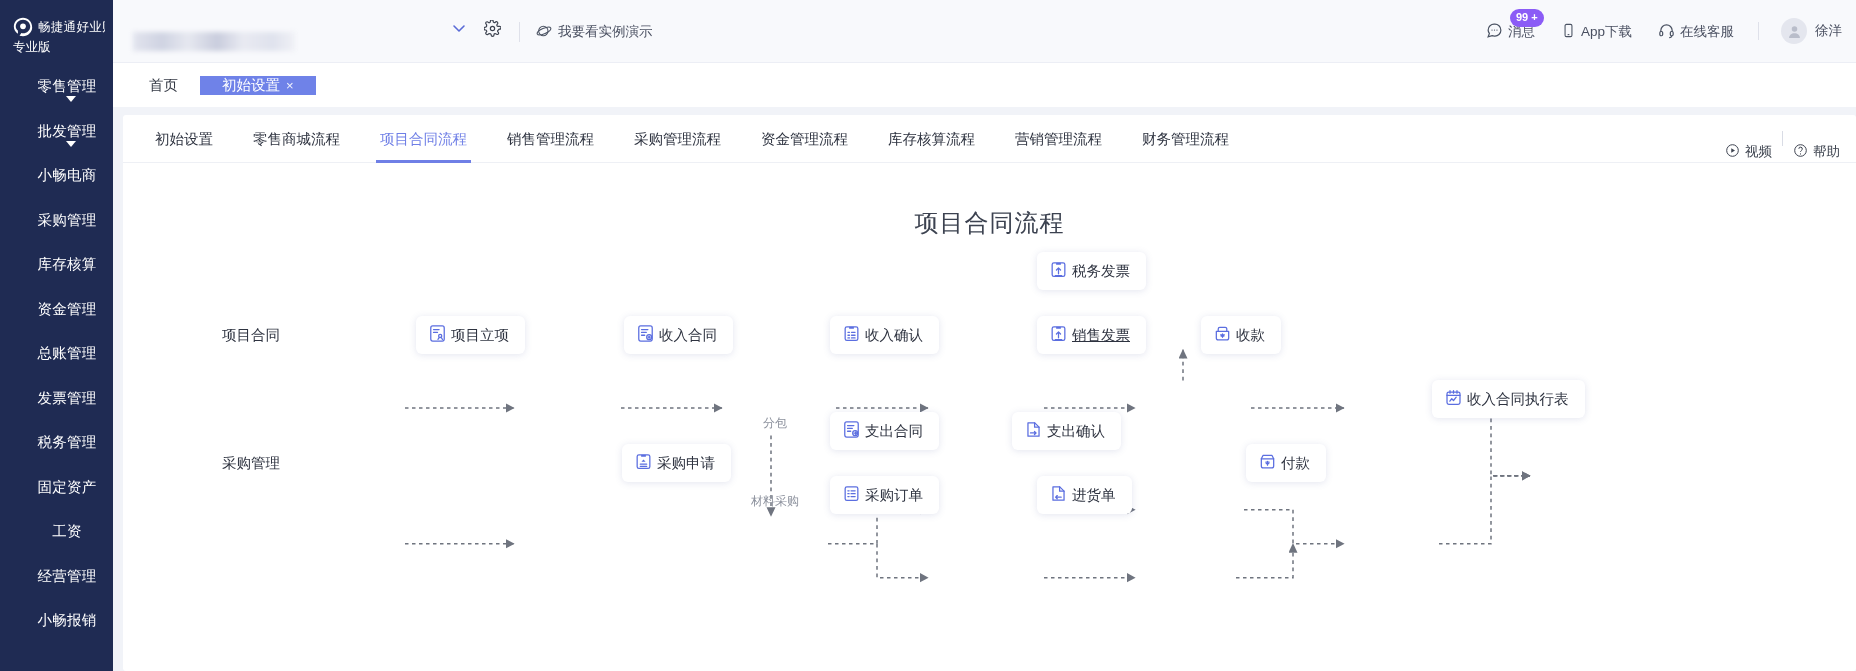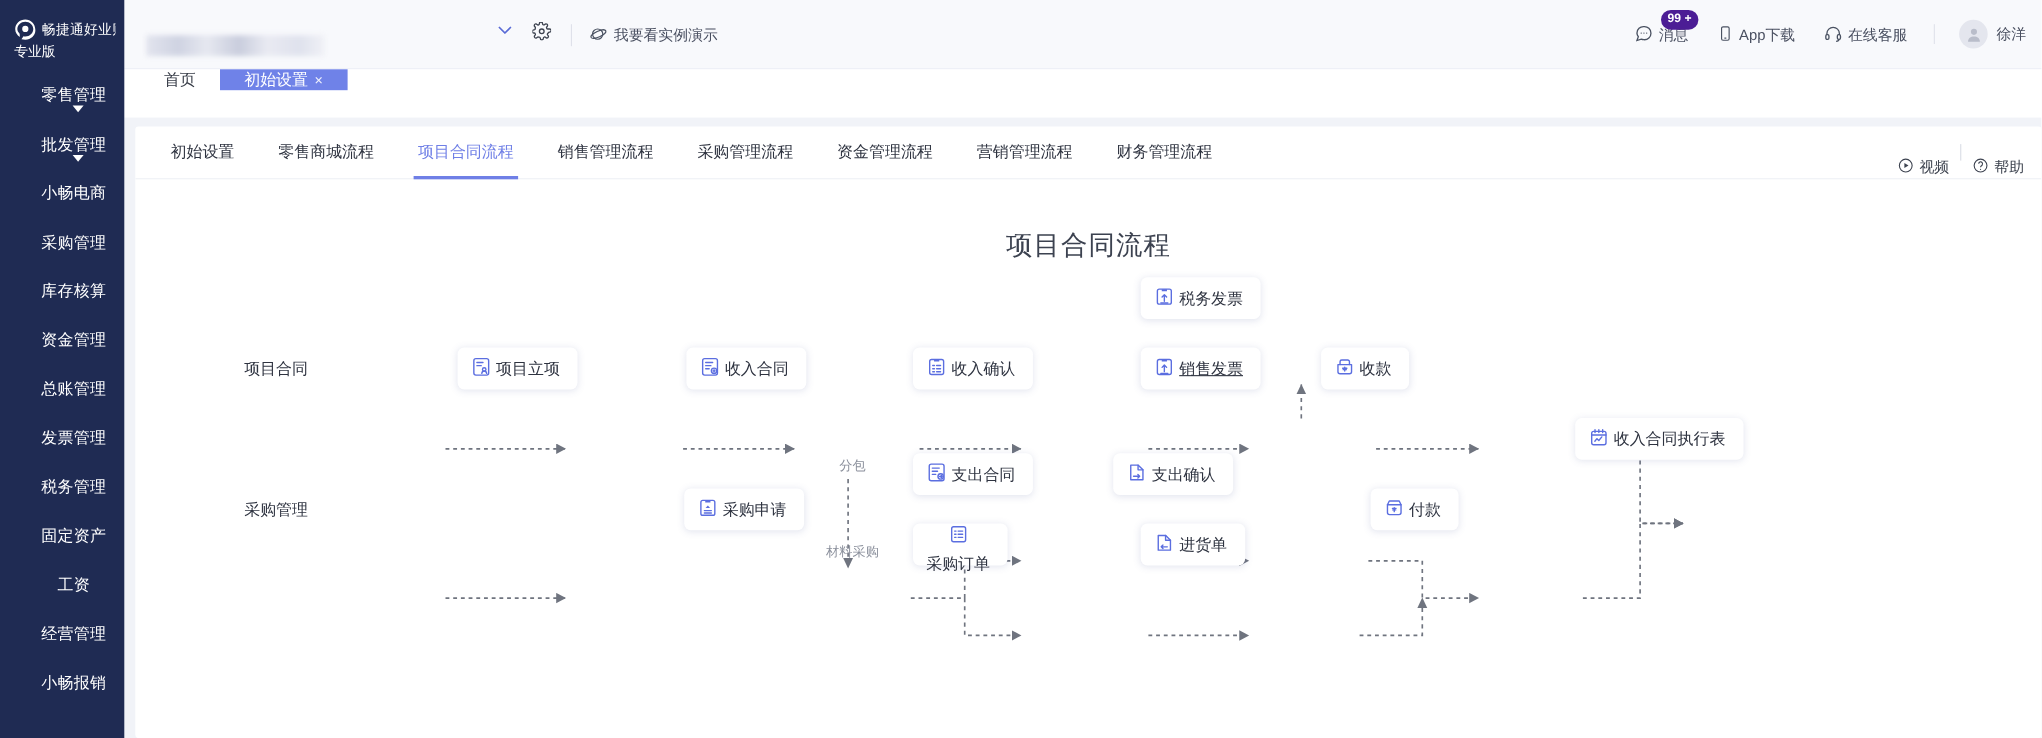--- a/index.html
+++ b/index.html
@@ -68,36 +68,36 @@
   }
   .tb-spacer { flex: 1; }
   .tb-right { display: flex; align-items: center; gap: 0; margin-top: 2px; }
   .tb-action {
     display: flex; align-items: center; gap: 5px;
     color: #494f60; font-size: 13.5px; cursor: pointer;
     margin-left: 26px; position: relative; white-space: nowrap;
   }
   .badge {
     position: absolute; top: -13px; left: 24px;
-    background: #4c1d95; color: #fff; font-size: 11px;
+    background: #8b5cf6; color: #fff; font-size: 11px;
     line-height: 1; padding: 3px 6px 4px; border-radius: 9px;
     font-weight: bold; white-space: nowrap;
   }
   .tb-sep { width: 1px; height: 18px; background: #dfe1ea; margin-left: 24px; }
   .avatar {
     width: 26px; height: 26px; border-radius: 50%;
     background: #e4e6ee; margin-left: 22px;
     display: flex; align-items: center; justify-content: center;
   }
   .username { color: #494f60; font-size: 13.5px; margin-left: 8px; white-space: nowrap; }
 
   
   .tabstrip {
     height: 44px; flex: 0 0 44px; background: #ffffff;
-    display: flex; align-items: flex-start; padding-left: 14px;
+    display: flex; align-items: center; padding-left: 14px;
   }
   .tab {
     display: flex; align-items: center; gap: 6px;
     padding: 0 22px; font-size: 14.5px; color: #353a45;
     cursor: pointer; white-space: nowrap;
   }
   .tab.active { background: #6f82e8; color: #ffffff; }
   .tab-close { font-size: 13px; opacity: .9; cursor: pointer; }
 
   
@@ -291,20 +291,21 @@
     <div class="content-wrap">
       <div class="card">
 
         <div class="subtabs" id="subtabs-root">
           <div class="subtab">初始设置</div>
             <div class="subtab">零售商城流程</div>
             <div class="subtab active">项目合同流程</div>
             <div class="subtab">销售管理流程</div>
             <div class="subtab">采购管理流程</div>
             <div class="subtab">资金管理流程</div>
+            <div class="subtab">库存核算流程</div>
             <div class="subtab">营销管理流程</div>
             <div class="subtab">财务管理流程</div>
             <div class="subtabs-right">
             <span class="st-item">
               <span>
                 <svg width="15" height="15" viewBox="0 0 24 24" fill="none" stroke="#3d4350" stroke-width="1.6">
                   <circle cx="12" cy="12" r="9.3"></circle>
                     <path d="M10 8.4l6 3.6-6 3.6z" fill="#3d4350" stroke="none"></path>
                 </svg>
               </span>
@@ -440,21 +441,21 @@
             </div>
             <div class="node" style="left: 707px; top: 249px;">
               <span><svg class="ic" viewBox="0 0 24 24" fill="none" stroke="#5b6ee0" stroke-width="1.6" stroke-linecap="round" stroke-linejoin="round">
                   <rect x="3.5" y="2.5" width="17" height="19" rx="2.4"></rect>
                   <path d="M7 7h8M7 10.6h6M7 14.2h4"></path>
                   <circle cx="16.6" cy="16.6" r="3.1" fill="#fff"></circle>
                   <path d="M15.1 16.6h3M17.2 15.2l1.2 1.4-1.2 1.4"></path>
                 </svg></span>
               <span>支出合同</span>
             </div>
-            <div class="node" style="left: 707px; top: 313px; flex-direction: column;">
+            <div class="node" style="left: 707px; top: 313px;">
               <span><svg class="ic" viewBox="0 0 24 24" fill="none" stroke="#5b6ee0" stroke-width="1.6" stroke-linecap="round" stroke-linejoin="round">
                   <rect x="4" y="3.6" width="16" height="17.2" rx="2.2"></rect>
                   <path d="M7.4 8.6h1.6M7.4 12.2h1.6M7.4 15.8h1.6"></path>
                   <path d="M11.4 8.6h5.2M11.4 12.2h5.2M11.4 15.8h5.2"></path>
                 </svg></span>
               <span>采购订单</span>
             </div>
             <div class="node" style="left: 889px; top: 249px;">
               <span><svg class="ic" viewBox="0 0 24 24" fill="none" stroke="#5b6ee0" stroke-width="1.6" stroke-linecap="round" stroke-linejoin="round">
                   <path d="M5 3.6h8.6L19 9v11.4H5z"></path>

